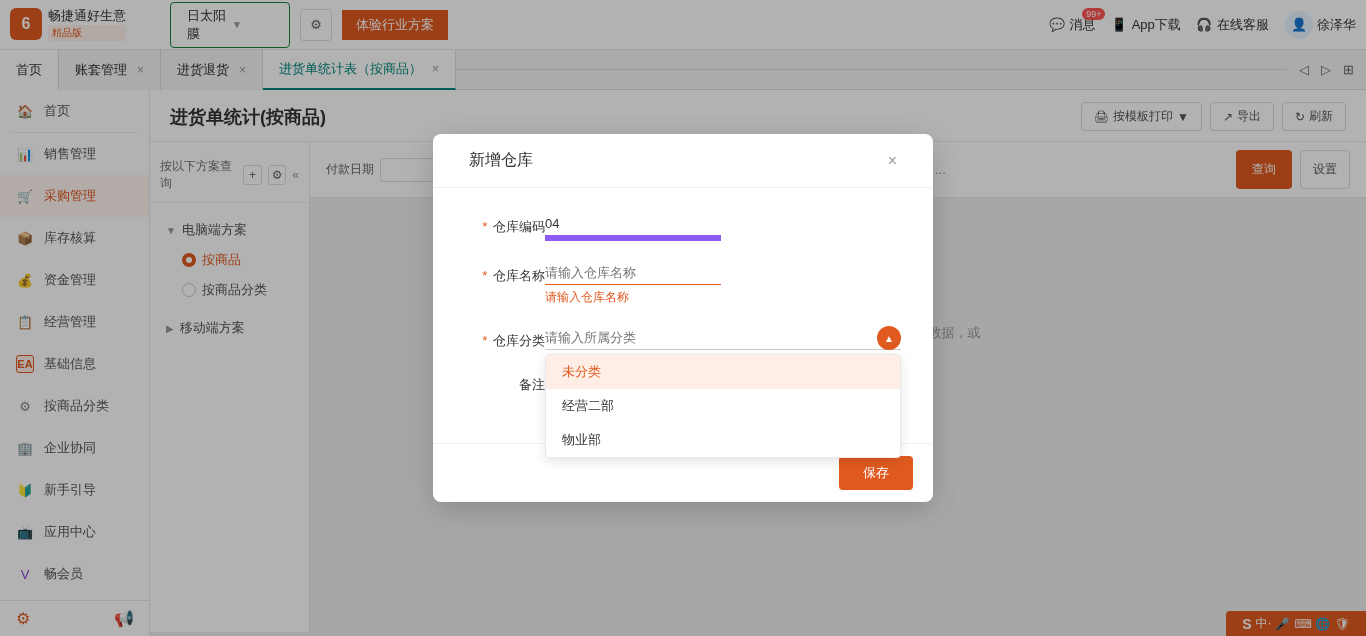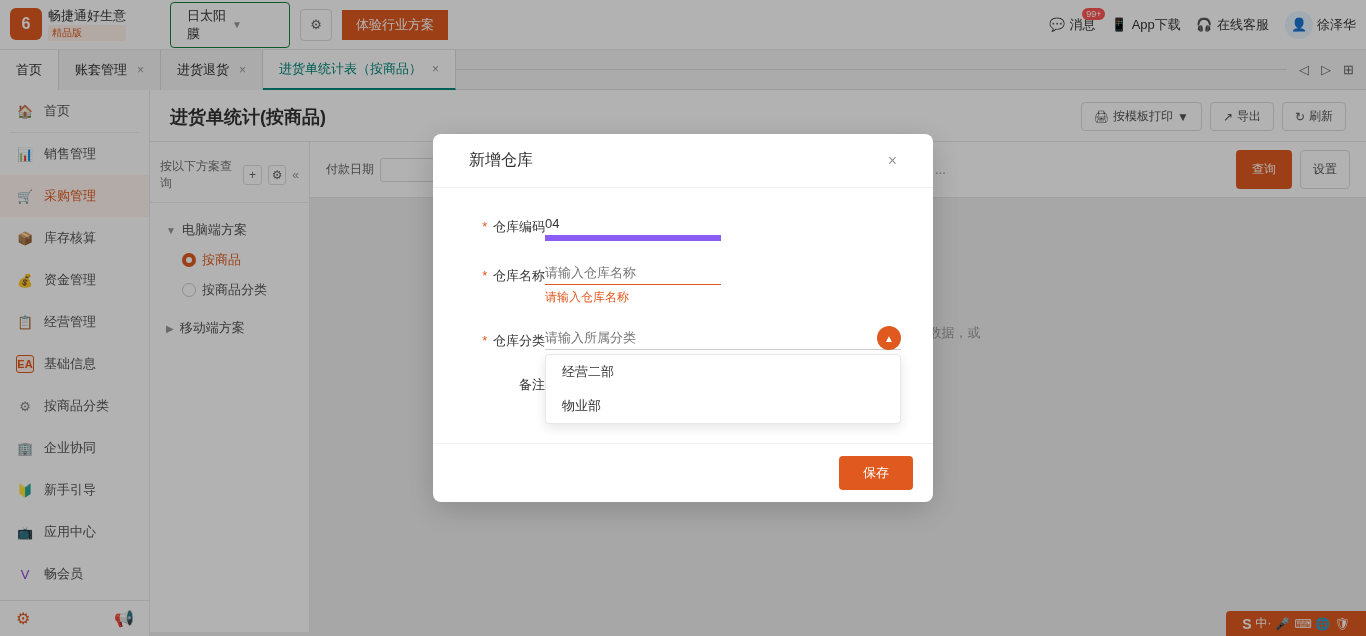--- a/index.html
+++ b/index.html
@@ -499,20 +499,23 @@
           <span class="required">*</span>
           <span>仓库分类</span>
         </div>
         <div class="dropdown-wrapper">
           <input class="dropdown-input" placeholder="请输入所属分类" value="" style="">
           <div class="dropdown-arrow">
             <span>▲</span>
           </div>
           
           <div class="dropdown-list">
+            <div class="dropdown-list-item highlighted">
+              <span>未分类</span>
+            </div>
             <div class="dropdown-list-item">
               <span>经营二部</span>
             </div>
             <div class="dropdown-list-item">
               <span>物业部</span>
             </div>
           </div>
         </div>
       </div>
 

